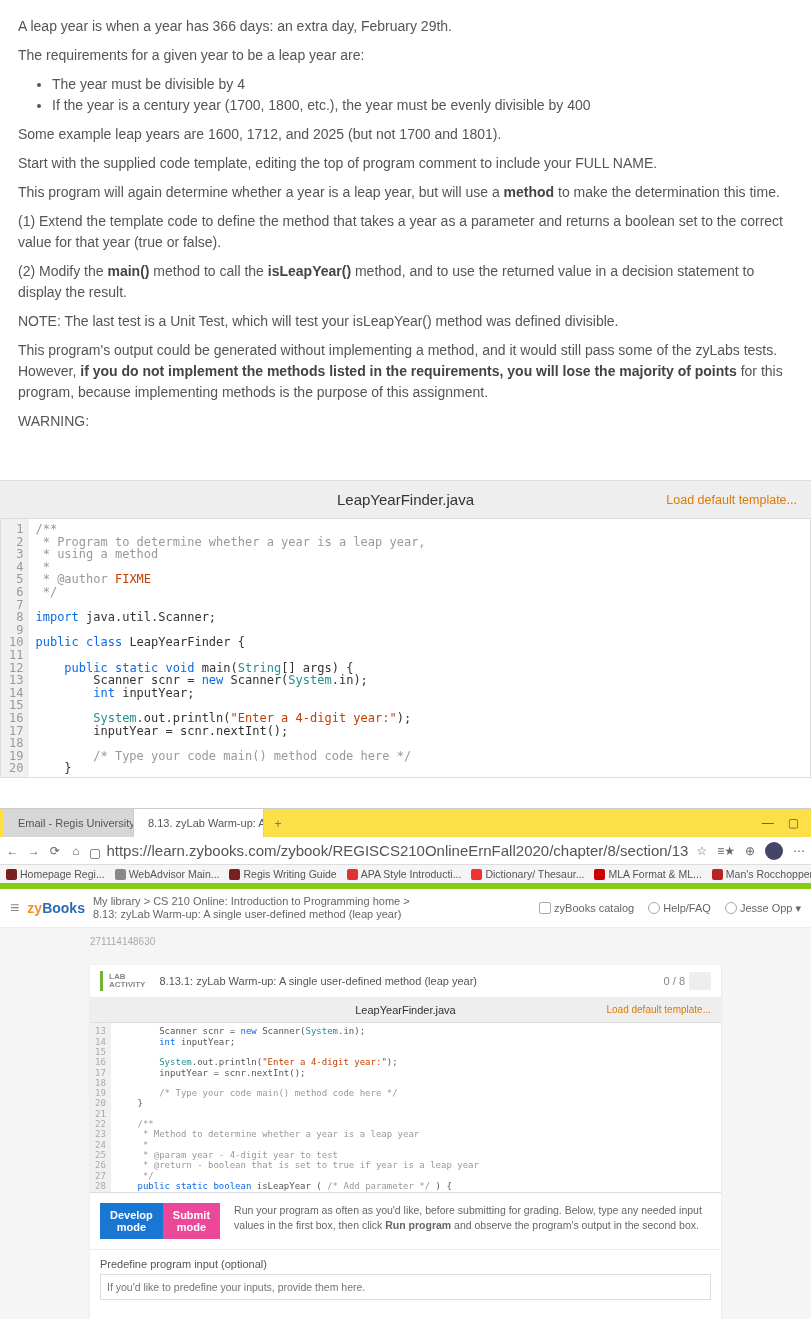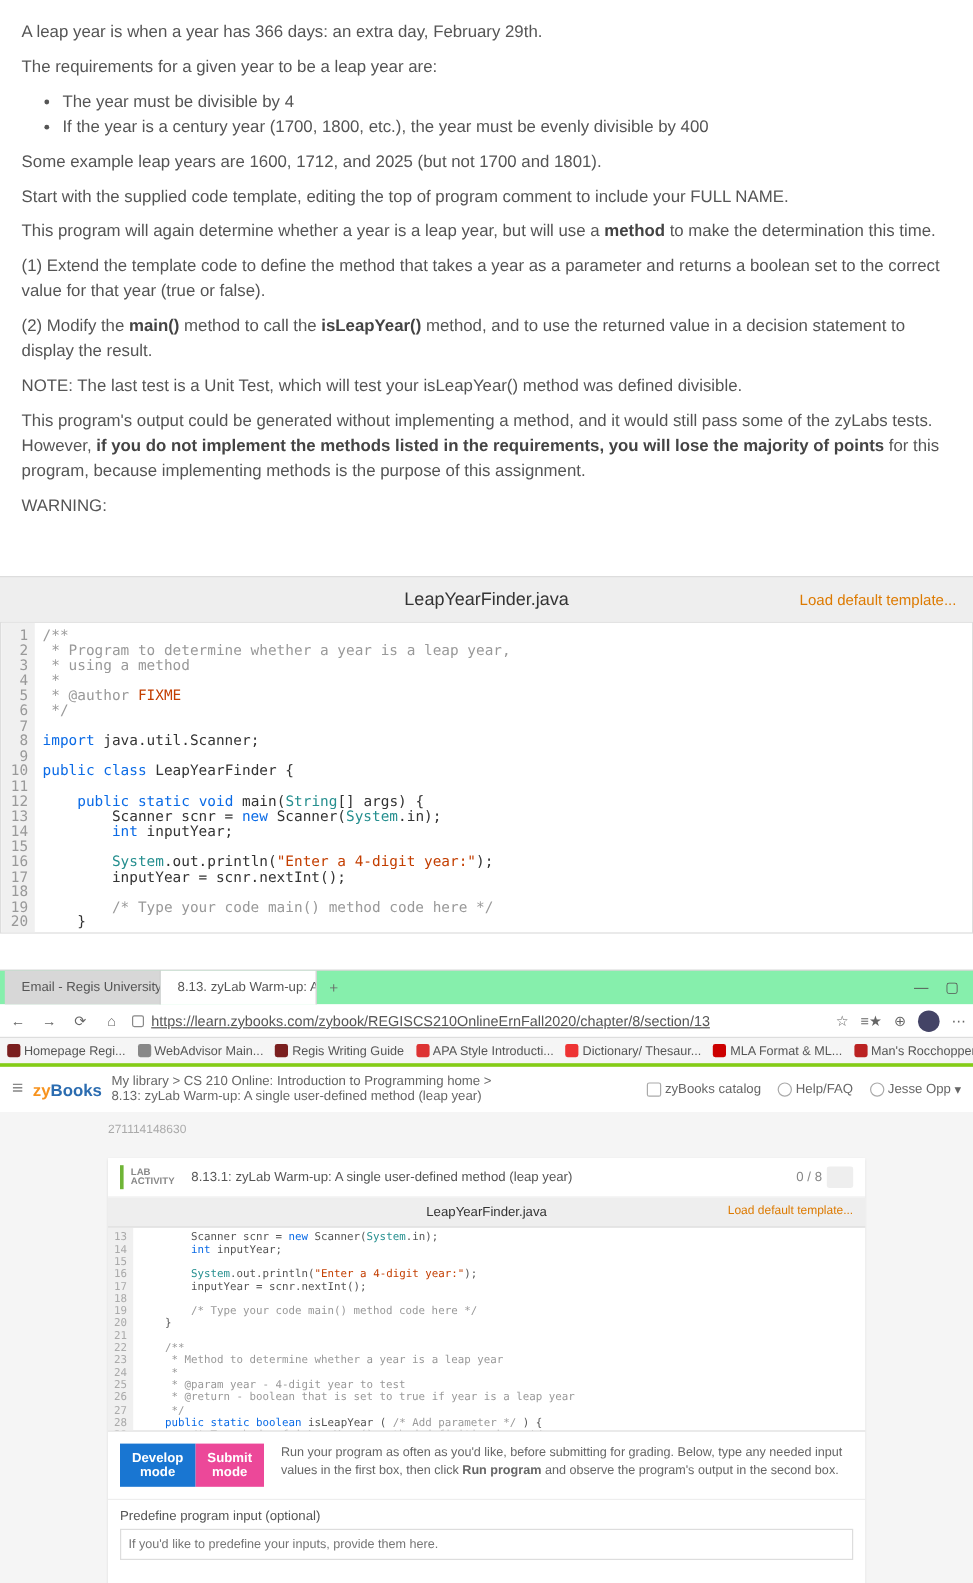--- a/index.html
+++ b/index.html
@@ -18,32 +18,32 @@
   .code-lines div { height: 12.6px; }
   .tok-comment { color: #999; }
   .tok-keyword { color: #0b6be6; }
   .tok-type { color: #268f8f; }
   .tok-string { color: #c33e00; }
   .tok-fixme { color: #c33e00; }
   .screenshot-wrap { margin-top: 30px; width: 811px; }
 
   
   .browser { border-top: 1px solid #ccc; font-size: 12px; }
-  .tabbar { display: flex; align-items: center; background: #86efac; height: 28px; padding: 0 4px; }
+  .tabbar { display: flex; align-items: center; background: #fde047; height: 28px; padding: 0 4px; }
   .tab { padding: 4px 10px; background: #d7d7d7; font-size: 11px; color: #555; border-right: 1px solid #ccc; display: flex; align-items: center; height: 100%; max-width: 130px; overflow: hidden; white-space: nowrap; }
   .tab.active { background: #fff; }
   .tab-icon { width: 12px; height: 12px; margin-right: 4px; border-radius: 2px; display: inline-block; }
   .newtab { padding: 0 8px; color: #666; }
   .winctrl { margin-left: auto; display: flex; gap: 14px; padding-right: 8px; color: #555; }
   .addrbar { display: flex; align-items: center; background: #fff; height: 28px; padding: 0 6px; border-bottom: 1px solid #ddd; gap: 8px; }
   .navbtn { color: #666; width: 18px; text-align: center; }
-  .url-box { flex: 1; display: flex; align-items: center; gap: 6px; color: #555; font-size: 12px; text-decoration: underline; }
+  .url-box { flex: 1; display: flex; align-items: flex-end; gap: 6px; color: #555; font-size: 15px; }
   .lock-ico { width: 10px; height: 10px; border: 1px solid #888; border-radius: 2px; }
   .addr-icons { display: flex; gap: 10px; color: #666; align-items: center; }
-  .bookmarks { display: flex; align-items: center; background: #f5f5f5; height: 24px; padding: 0 6px; font-size: 10.5px; color: #555; border-bottom: 3px solid #84cc16; overflow: hidden; }
+  .bookmarks { display: flex; align-items: center; background: #f5f5f5; height: 24px; padding: 0 6px; font-size: 10.5px; color: #555; border-bottom: 6px solid #84cc16; overflow: hidden; }
   .bkm { display: flex; align-items: center; gap: 3px; margin-right: 10px; white-space: nowrap; }
   .bkm-ico { width: 11px; height: 11px; border-radius: 2px; }
 
   
   .zyheader { display: flex; align-items: center; padding: 6px 10px; border-bottom: 1px solid #eee; font-size: 11px; color: #666; gap: 8px; }
   .menu-ico { font-size: 16px; color: #888; }
   .zy-logo .zy { color: #f7931e; font-weight: bold; font-size: 14px; }
   .zy-logo .books { color: #2b6cb0; font-weight: bold; font-size: 14px; }
   .breadcrumb { line-height: 1.2; }
   .zy-right { margin-left: auto; display: flex; gap: 14px; align-items: center; }

